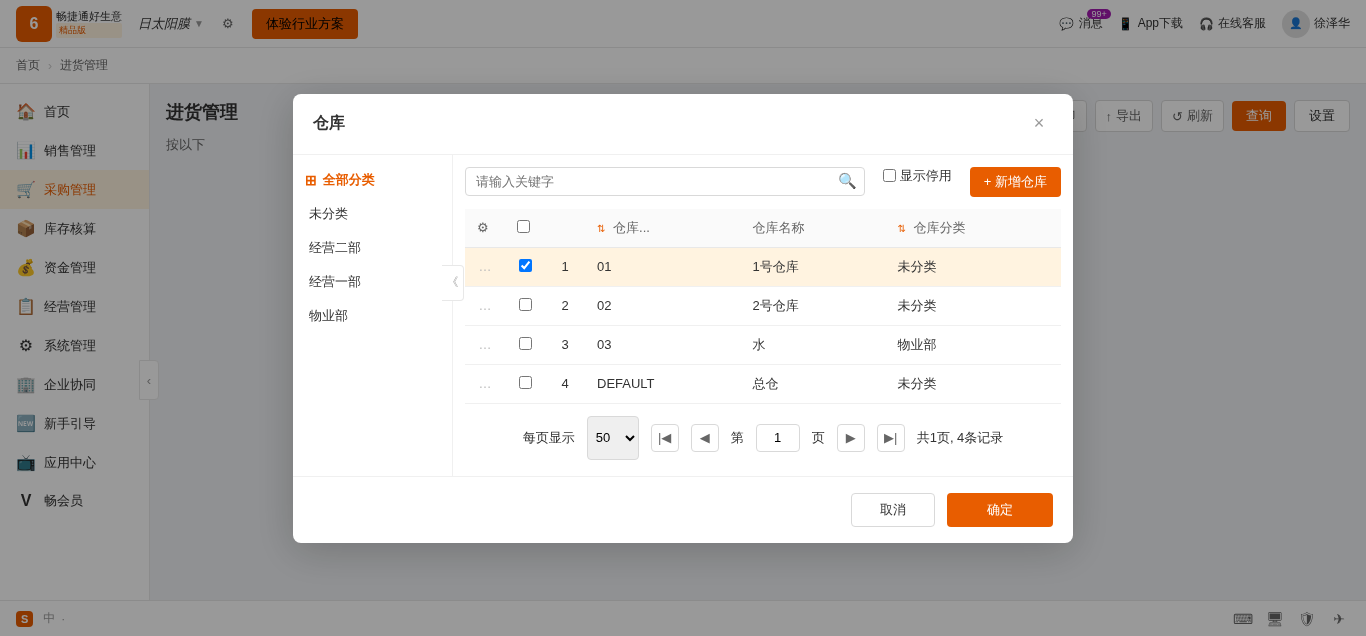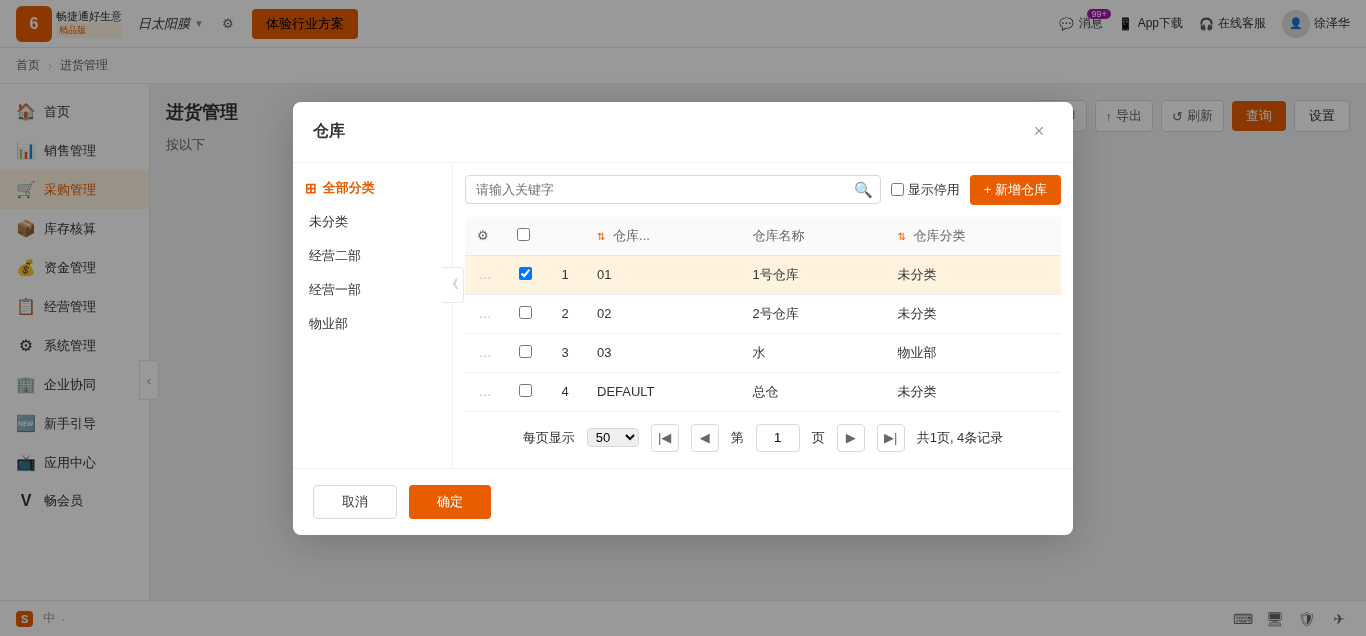--- a/index.html
+++ b/index.html
@@ -180,21 +180,21 @@
     .category-item {
       padding: 8px 16px;
       font-size: 13px; color: #333; cursor: pointer;
     }
 
     
     .table-panel {
       flex: 1; display: flex; flex-direction: column; padding: 12px;
     }
     .table-toolbar {
-      display: flex; align-items: center; gap: 10px; margin-bottom: 12px;
+      display: flex; align-items: flex-start; gap: 18px; margin-bottom: 12px;
     }
     .search-input-wrap {
       position: relative;
       flex: 1;
     }
     .search-input {
       width: 100%; padding: 6px 32px 6px 10px;
       border: 1px solid #d9d9d9; border-radius: 4px;
       font-size: 13px; outline: none;
     }
@@ -242,37 +242,37 @@
       width: 28px; height: 28px;
       border: 1px solid #d9d9d9; border-radius: 4px;
       display: flex; align-items: center; justify-content: center;
       cursor: pointer; background: #fff; color: #666;
     }
     .page-input {
       width: 44px; height: 28px; border: 1px solid #d9d9d9; border-radius: 4px;
       text-align: center; font-size: 13px; outline: none;
     }
     .per-page-select {
-      height: 19px; border: 1px solid #d9d9d9; border-radius: 4px;
+      height: 44px; border: 1px solid #d9d9d9; border-radius: 4px;
       font-size: 13px; padding: 0 4px; outline: none;
     }
 
     
     .modal-footer {
-      display: flex; justify-content: flex-start; gap: 12px;
+      display: flex; justify-content: flex-end; gap: 12px;
       padding: 16px 20px;
       border-top: 1px solid #f0f0f0;
     }
     .btn-cancel {
       background: #fff; color: #333; border: 1px solid #d9d9d9; border-radius: 4px;
       padding: 7px 28px; cursor: pointer; font-size: 13px;
     }
     .btn-confirm {
       background: #e85d00; color: white; border: none; border-radius: 4px;
-      padding: 7px 28px; cursor: pointer; font-size: 13px;
+      padding: 7px 40px; cursor: pointer; font-size: 13px;
     }
 
     
     .bottom-bar {
       position: fixed; bottom: 0; left: 0; right: 0;
       height: 36px;
       background: #fff; border-top: 1px solid #e8e8e8;
       display: flex; align-items: center; justify-content: space-between;
       padding: 0 16px; z-index: 5;
     }

